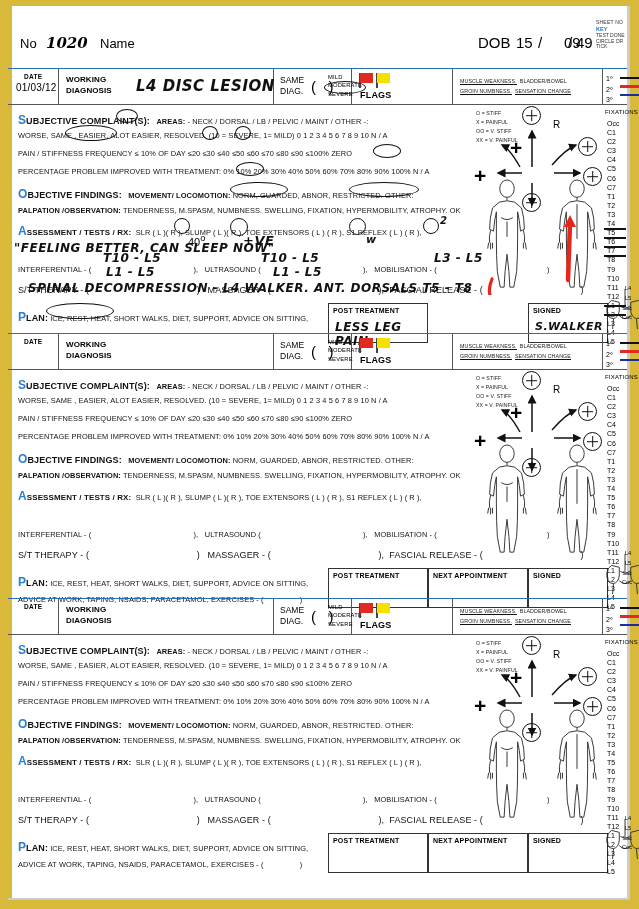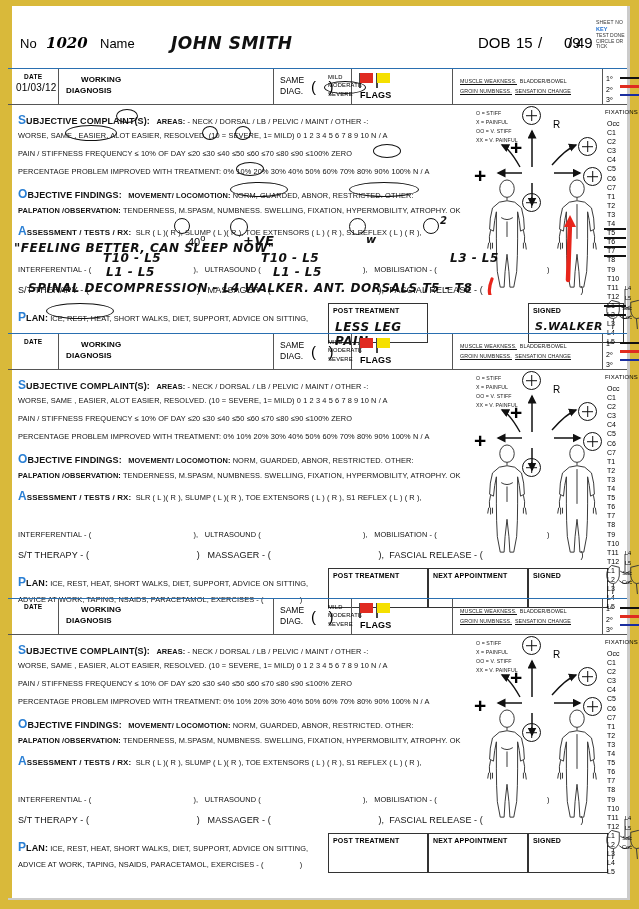--- a/index.html
+++ b/index.html
@@ -41,21 +41,21 @@
 
   
   .record { position:relative; border-top:1.6px solid #2a6fb0; }
 
   
   .rec-top { position:relative; height:36px; border-bottom:1px solid #555; }
   .vline { position:absolute; top:0; width:0; height:36px; border-left:1px solid #555; }
 
   .lbl-date  { position:absolute; left:16px; top:4px; font-size:6.5px; font-weight:bold; letter-spacing:.3px;}
   .val-date  { position:absolute; left:8px; top:13px; font-size:10px; letter-spacing:.2px;}
-  .lbl-wd1   { position:absolute; left:58px; top:6px; font-size:8px; font-weight:bold; letter-spacing:.1px;margin-left:15px;}
+  .lbl-wd1   { position:absolute; left:58px; top:6px; font-size:8px; font-weight:bold; letter-spacing:.1px;}
   .lbl-wd2   { position:absolute; left:58px; top:17px; font-size:8px; font-weight:bold; letter-spacing:.1px;}
   .val-diag  { position:absolute; left:128px; top:8px; font-size:15px; }
   .lbl-same1 { position:absolute; left:272px; top:6px; font-size:8.5px;}
   .lbl-same2 { position:absolute; left:272px; top:17px; font-size:8.5px;}
   .same-paren{ position:absolute; left:303px; top:9px; font-size:15px;}
   .sev-wrap  { position:absolute; left:320px; top:4px; font-size:5.8px; line-height:1.45; letter-spacing:.2px;}
   .lbl-flags { position:absolute; left:352px; top:21px; font-size:9px; font-weight:bold; letter-spacing:.2px;}
   .flag { position:absolute; top:4px; width:13px; height:10px; }
   .flag-pole { position:absolute; top:4px; width:1.5px; height:15px; background:#444; }
   .legend { position:absolute; left:452px; top:7px; font-size:5.3px; color:#222; line-height:1.9; letter-spacing:.1px;}
@@ -94,21 +94,20 @@
 </head>
 <body>
 
 <div class="page">
   <div class="sidebar-strip"></div>
 
   <div class="patient-header">
     <span class="ph-no">No</span>
     <span class="ph-nonum">1020</span>
     <span class="ph-name">Name</span>
-    <span class="ph-nameval hand">JOHN SMITH</span>
     <span class="ph-dob">DOB</span>
     <span class="ph-dobd">15</span>
     <span class="ph-dobsl1">/</span>
     <span class="ph-dobm">09</span>
     <span class="ph-dobsl2">/</span>
     <span class="ph-doby">49</span>
 
     <div class="keybox">
       <div class="kb-t">SHEET NO</div>
       <div class="kb-k">KEY</div>
@@ -126,20 +125,21 @@
       <div class="vline" style="left:265px"></div>
       <div class="vline" style="left:343px"></div>
       <div class="vline" style="left:444px"></div>
       <div class="vline" style="left:594px"></div>
 
       <span class="lbl-date">DATE</span>
       <span class="val-date hand-sm">01/03/12</span>
 
       <span class="lbl-wd1">WORKING</span>
       <span class="lbl-wd2">DIAGNOSIS</span>
+      <span class="val-diag hand">L4 DISC LESION</span>
 
       <span class="lbl-same1">SAME</span>
       <span class="lbl-same2">DIAG.</span>
       <span class="same-paren">(&nbsp;&nbsp;&nbsp;)</span>
 
       <div class="sev-wrap">
         <div>MILD</div>
         <div>MODERATE</div>
         <div>SEVERE</div>
       </div>
@@ -215,21 +215,21 @@
 
       <div class="line" style="top:205px">
         <span class="bigcap">P</span><span class="b" style="font-size:9px">LAN:</span>
         <span>ICE,   REST,   HEAT,   SHORT WALKS,   DIET,   SUPPORT,   ADVICE ON SITTING,</span>
       </div>
 
       <div class="ptbox" style="left:320px;top:198px;width:100px">
         <span class="pt-lbl">POST TREATMENT</span>
         <span class="pt-val hand">LESS LEG PAIN</span>
       </div>
-      <div class="ptbox" style="left:520px;top:198px;width:96px">
+      <div class="ptbox" style="left:520px;top:198px;width:80px">
         <span class="pt-lbl">SIGNED</span>
         <span class="pt-val hand" style="font-size:11px">S.WALKER</span>
       </div>
 
       <div class="keylegend" style="left:468px;top:4px">
         <div>O = STIFF</div>
         <div>X = PAINFUL</div>
         <div>OO = V. STIFF</div>
         <div>XX = V. PAINFUL</div>
       </div>
@@ -361,21 +361,21 @@
       <span class="note hand" style="left:235px;top:128px;color:#111">+VE</span>
       <span class="note hand" style="left:358px;top:128px;font-size:11px">w</span>
       <span class="note hand" style="left:432px;top:110px;font-size:10px">2</span>
 
       <span class="note hand" style="left:6px;top:136px;font-size:12px">"FEELING BETTER, CAN SLEEP NOW"</span>
 
       <span class="note hand" style="left:95px;top:146px;font-size:12px">T10 - L5</span>
       <span class="note hand" style="left:98px;top:160px;font-size:12px">L1 - L5</span>
       <span class="note hand" style="left:253px;top:146px;font-size:12px">T10 - L5</span>
       <span class="note hand" style="left:265px;top:160px;font-size:12px">L1 - L5</span>
-      <span class="note hand" style="left:442px;top:146px;font-size:12px">L3 - L5</span>
+      <span class="note hand" style="left:426px;top:146px;font-size:12px">L3 - L5</span>
       <span class="note hand" style="left:20px;top:176px;font-size:12px">SPINAL DECOMPRESSION - L4 WALKER.     ANT. DORSALS T5 - T8</span>
     </div>
     </div>
   </div>
 
   <div class="record">
 
     <div class="rec-top">
       <div class="vline" style="left:50px"></div>
       <div class="vline" style="left:265px"></div>

